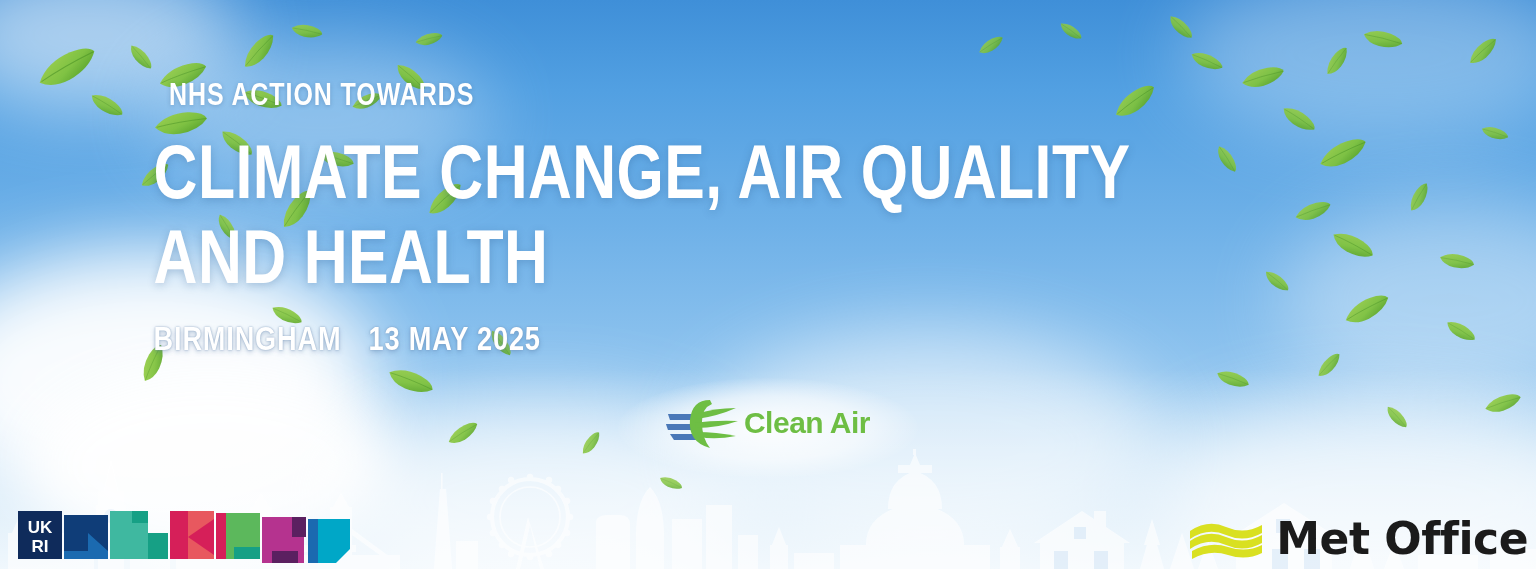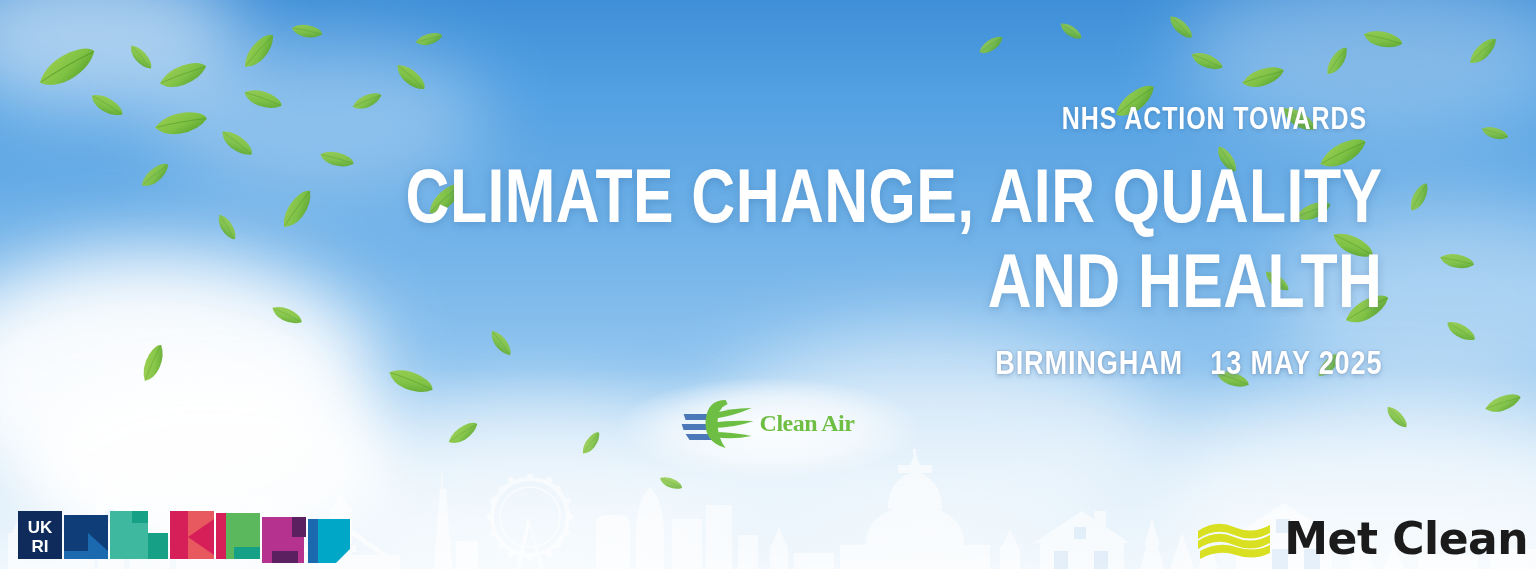--- a/index.html
+++ b/index.html
@@ -21,21 +21,21 @@
         background:linear-gradient(180deg,rgba(255,255,255,0) 0%,rgba(255,255,255,.45) 55%,rgba(255,255,255,.78) 100%);}
 
   
   #skyline{position:absolute;left:0;bottom:0;width:1536px;height:120px;opacity:.62;}
 
   
   .leaf{position:absolute;pointer-events:none;}
   .leaf svg{display:block;}
 
   
-  #textblock{position:absolute;left:0;right:0;top:78px;text-align:right;z-index:6;margin-top:24px;}
+  #textblock{position:absolute;left:0;right:0;top:78px;text-align:left;z-index:6;}
   .kicker{
     font-family:"Liberation Sans Narrow","Liberation Sans",sans-serif;
     font-weight:bold;color:#ffffff;font-size:32px;letter-spacing:1.2px;
     transform:scaleX(.78);transform-origin:center;
     text-shadow:0 1px 5px rgba(40,80,130,.30);
     margin:0;line-height:1;
   }
   .headline{
     font-family:"Liberation Sans Narrow","Liberation Sans",sans-serif;
     font-weight:bold;color:#ffffff;font-size:76px;letter-spacing:.5px;
@@ -54,22 +54,22 @@
   }
   .dateline .gap{display:inline-block;width:34px;}
 
   
   #cap-logo{position:absolute;left:50%;top:392px;transform:translateX(-50%);z-index:7;}
   #cap-glow{position:absolute;left:50%;top:378px;transform:translateX(-50%);
             width:300px;height:100px;border-radius:50%;
             background:radial-gradient(ellipse at center,rgba(255,255,255,.92) 0%,rgba(255,255,255,.55) 45%,rgba(255,255,255,0) 72%);
             z-index:6;pointer-events:none;}
   .cap-text{display:inline-block;vertical-align:middle;line-height:1.0;}
-  .cap-clean{font-family:Liberation Serif, serif;font-weight:bold;
-             font-size:24px;color:#6ebe44;letter-spacing:-.5px;display:block;}
+  .cap-clean{font-family:Liberation Sans, sans-serif;font-weight:bold;
+             font-size:30px;color:#6ebe44;letter-spacing:-.5px;display:block;}
   .cap-prog{font-family:"DejaVu Sans","Liberation Sans",sans-serif;font-weight:bold;
             font-size:30px;color:#3a6fb5;letter-spacing:-.5px;display:block;margin-top:-3px;margin-left:10px;}
 
   
   #ukri{position:absolute;left:18px;bottom:6px;z-index:8;}
   
   #metoffice{position:absolute;right:8px;bottom:8px;z-index:8;display:flex;align-items:center;gap:10px;}
   .mo-text{font-family:"DejaVu Sans","Liberation Sans",sans-serif;font-weight:bold;
            font-size:44px;color:#1b1b1b;letter-spacing:-.5px;line-height:1;}
 </style>
@@ -915,16 +915,16 @@
   </div>
 
   <div id="metoffice">
     <svg width="78" height="44" viewBox="0 0 78 44">
       <g fill="#d9e021">
         <path d="M2 14 Q20 2 38 10 Q56 18 74 8 L74 16 Q56 26 38 18 Q20 10 2 22z"></path>
         <path d="M2 24 Q20 12 38 20 Q56 28 74 18 L74 26 Q56 36 38 28 Q20 20 2 32z"></path>
         <path d="M4 34 Q22 24 40 30 Q58 36 74 28 L74 36 Q58 44 40 38 Q22 32 4 42z"></path>
       </g>
     </svg>
-    <span class="mo-text">Met Clean</span>
+    <span class="mo-text">Met Office</span>
   </div>
 
 </div>
 
 </body></html>

